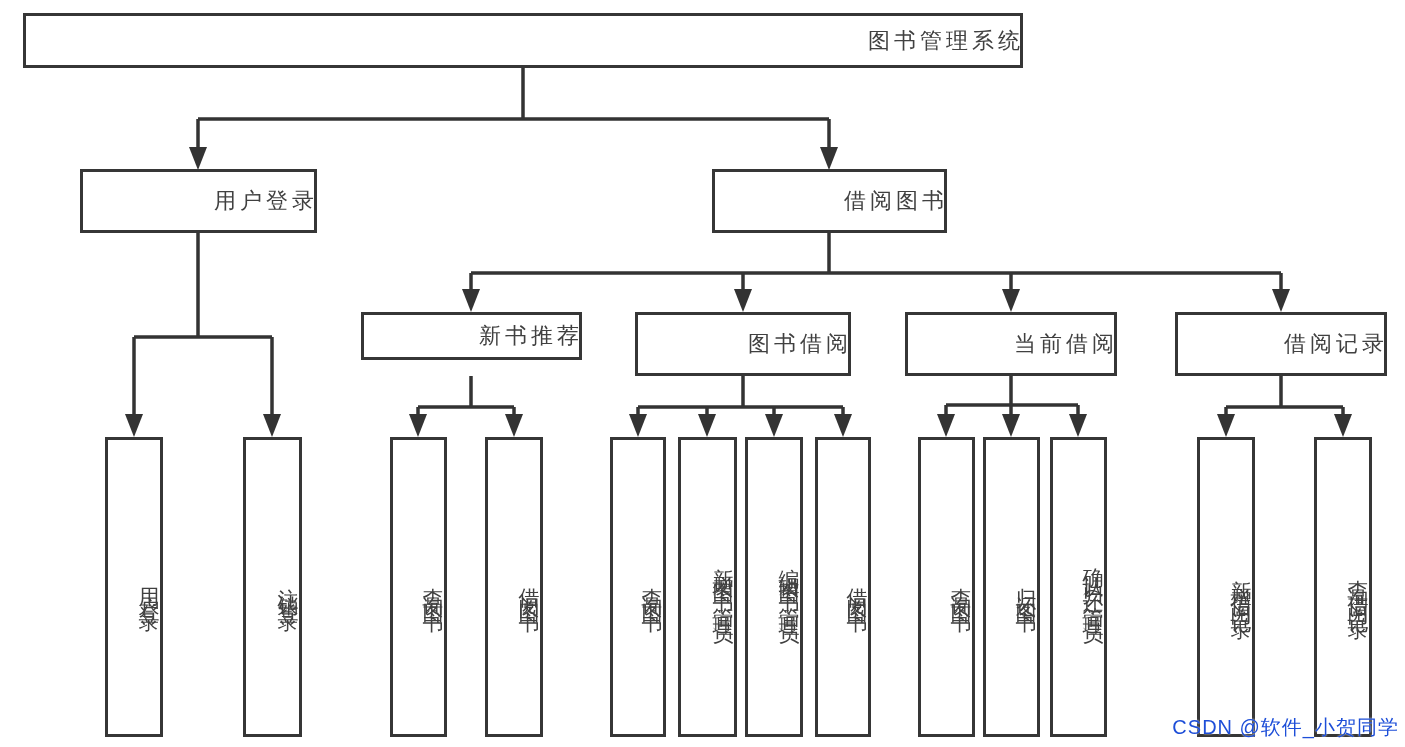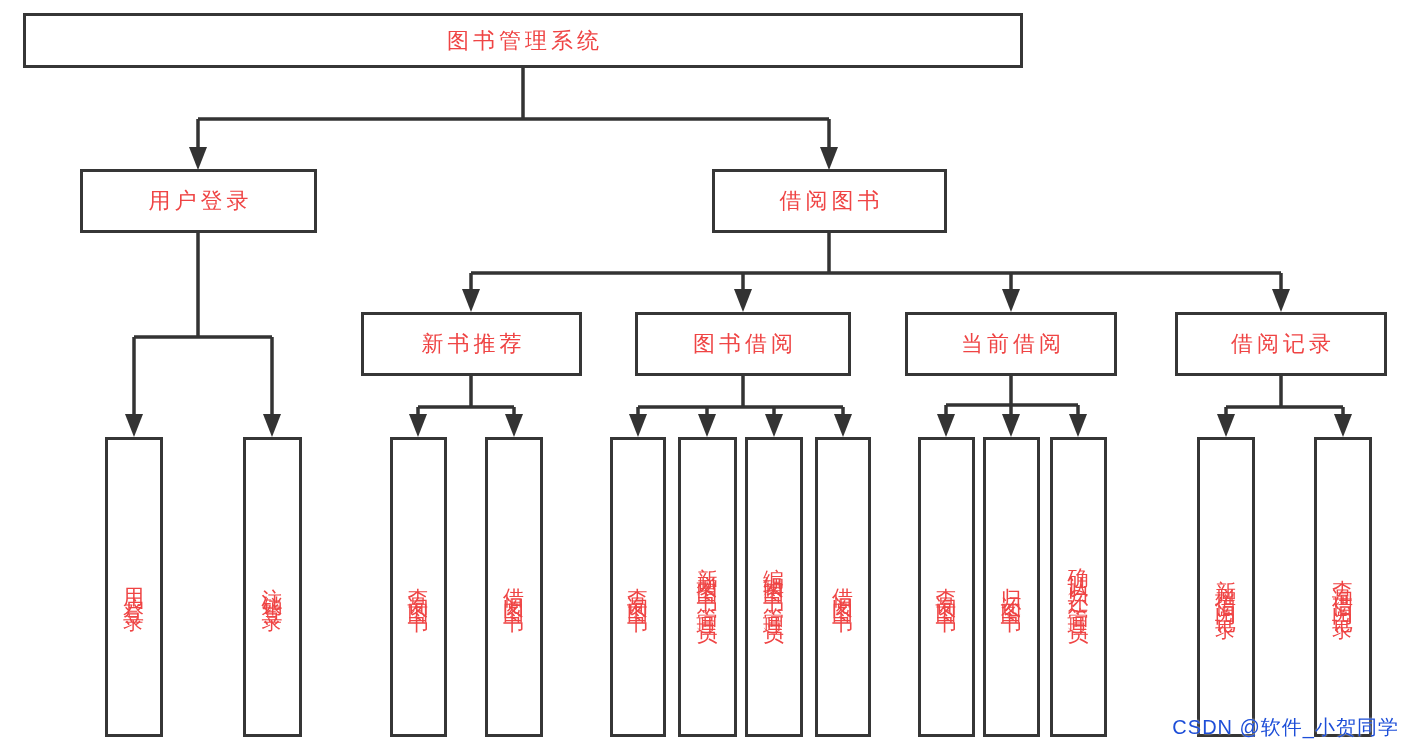--- a/index.html
+++ b/index.html
@@ -17,23 +17,23 @@
     width: 1405px; height: 747px;
     z-index: 1;
   }
   .box {
     position: absolute;
     box-sizing: border-box;
     background: #ffffff;
     border: 3px solid #363636;
     display: flex;
     align-items: center;
-    justify-content: center;
+    justify-content: flex-end;
     z-index: 2;
-    color: #ef4444;
+    color: #404040;
   }
   .box.h span {
     font-size: 22px;
     letter-spacing: 4px;
     margin-right: -4px; 
     white-space: nowrap;
   }
   .box.v span {
     writing-mode: vertical-rl;
     text-orientation: mixed;
@@ -115,21 +115,21 @@
     <span>图书管理系统</span>
   </div>
 
   <div class="box h" style="left:80px; top:169px; width:237px; height:64px">
     <span>用户登录</span>
   </div>
   <div class="box h" style="left:712px; top:169px; width:235px; height:64px">
     <span>借阅图书</span>
   </div>
 
-  <div class="box h" style="left:361px; top:312px; width:221px; height:64px">
+  <div class="box h" style="left:361px; top:312px; width:221px; height:48px">
     <span>新书推荐</span>
   </div>
   <div class="box h" style="left:905px; top:312px; width:212px; height:64px">
     <span>当前借阅</span>
   </div>
   <div class="box h" style="left:635px; top:312px; width:216px; height:64px">
     <span>图书借阅</span>
   </div>
   <div class="box h" style="left:1175px; top:312px; width:212px; height:64px">
     <span>借阅记录</span>

